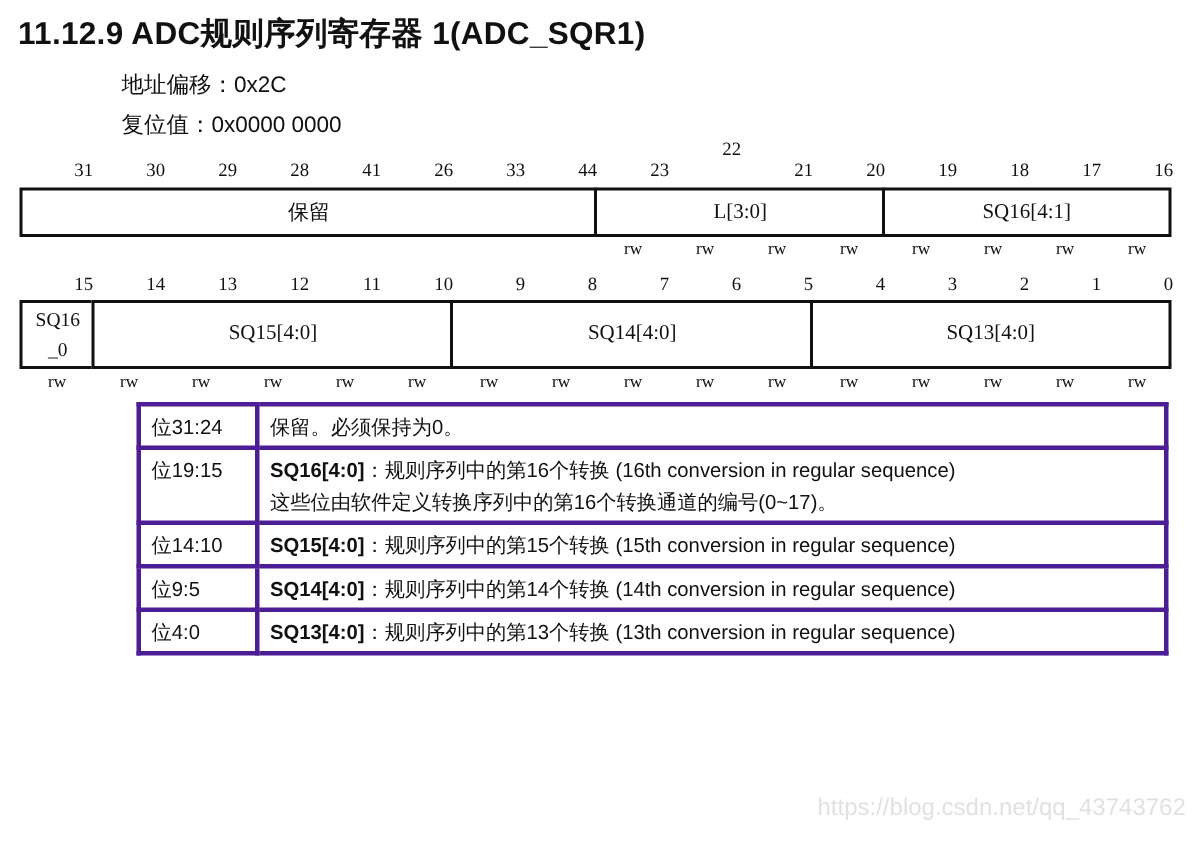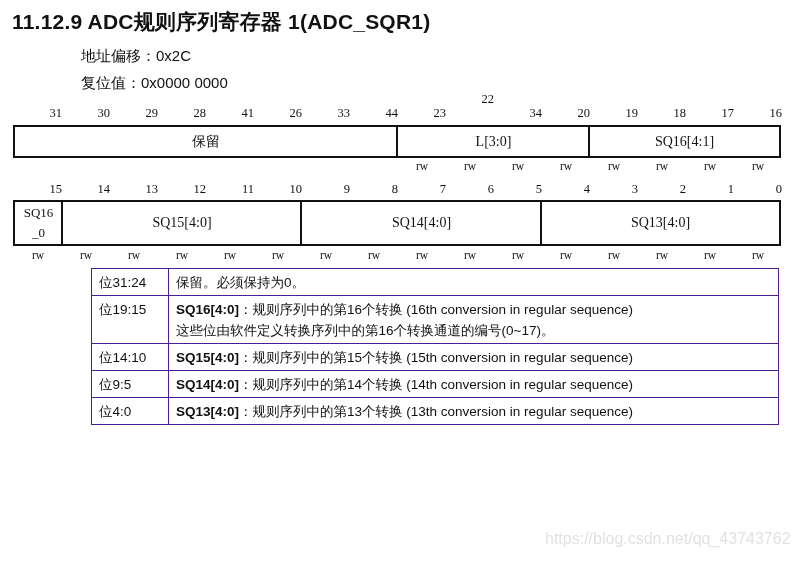--- a/index.html
+++ b/index.html
@@ -4,21 +4,21 @@
 <style>
   html, body { margin:0; padding:0; background:#ffffff; }
   body { width:800px; height:565px; position:relative; overflow:hidden; font-family:"Liberation Sans","DejaVu Sans",sans-serif; color:#111; }
   .title { position:absolute; left:12px; top:8px; font-size:21px; font-weight:bold; letter-spacing:0.2px; white-space:nowrap; }
   .meta { position:absolute; left:81px; font-size:15px; white-space:nowrap; }
   .bitnum { position:absolute; width:48px; text-align:right; font-size:12.5px; font-family:"Liberation Serif","DejaVu Serif",serif; }
   .rw { position:absolute; width:48px; text-align:center; font-size:11.5px; font-family:"Liberation Serif","DejaVu Serif",serif; }
   .field { position:absolute; box-sizing:border-box; border:2.5px solid #111; display:flex; align-items:center; justify-content:center; font-family:"Liberation Serif","DejaVu Serif",serif; font-size:14px; background:#fff; }
   .field.small { font-size:13px; line-height:20px; text-align:center; flex-direction:column; }
   .desc { position:absolute; left:91px; top:268px; width:688px; border-collapse:collapse; font-size:13.5px; }
-  .desc td { border:1px solid #4c1d95; vertical-align:top; padding:3px 7px 2px 7px; line-height:21px; }
+  .desc td { border:3px solid #4c1d95; vertical-align:top; padding:3px 7px 2px 7px; line-height:21px; }
   .desc td.bits { width:62px; }
   .b { font-weight:bold; }
   .watermark { position:absolute; left:545px; top:530px; font-size:16px; color:rgba(200,200,200,0.55); white-space:nowrap; pointer-events:none; }
 </style>
 </head>
 <body>
 
 <div class="title">11.12.9  ADC规则序列寄存器 1(ADC_SQR1)</div>
 <div class="meta" style="top:47px">地址偏移：0x2C</div>
 <div class="meta" style="top:74px">复位值：0x0000 0000</div>
@@ -27,21 +27,21 @@
   <div class="bitnum" style="left:14px;top:106px">31</div>
   <div class="bitnum" style="left:62px;top:106px">30</div>
   <div class="bitnum" style="left:110px;top:106px">29</div>
   <div class="bitnum" style="left:158px;top:106px">28</div>
   <div class="bitnum" style="left:206px;top:106px">41</div>
   <div class="bitnum" style="left:254px;top:106px">26</div>
   <div class="bitnum" style="left:302px;top:106px">33</div>
   <div class="bitnum" style="left:350px;top:106px">44</div>
   <div class="bitnum" style="left:398px;top:106px">23</div>
   <div class="bitnum" style="left:446px;top:92px">22</div>
-  <div class="bitnum" style="left:494px;top:106px">34</div>
+  <div class="bitnum" style="left:494px;top:106px">21</div>
   <div class="bitnum" style="left:542px;top:106px">20</div>
   <div class="bitnum" style="left:590px;top:106px">19</div>
   <div class="bitnum" style="left:638px;top:106px">18</div>
   <div class="bitnum" style="left:686px;top:106px">17</div>
   <div class="bitnum" style="left:734px;top:106px">16</div>
 </div>
 
 <div class="field" style="left:13px;top:125px;width:386px;height:33px">
     <span>保留</span>
   </div>

